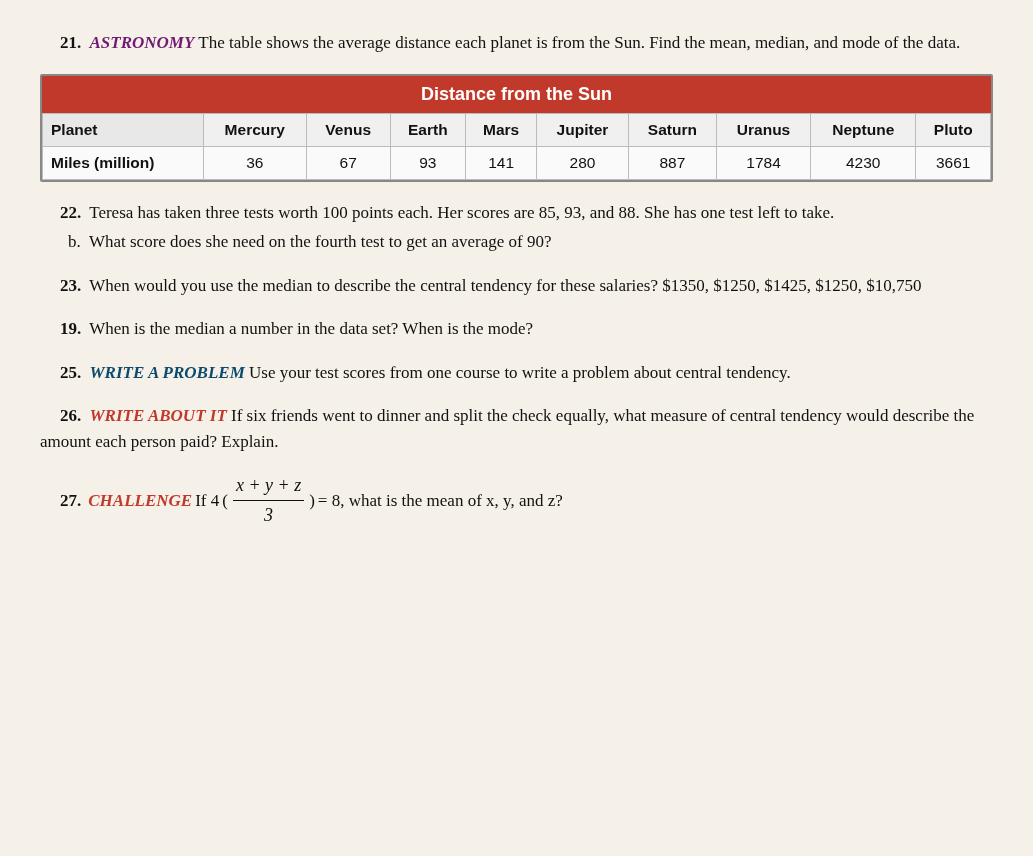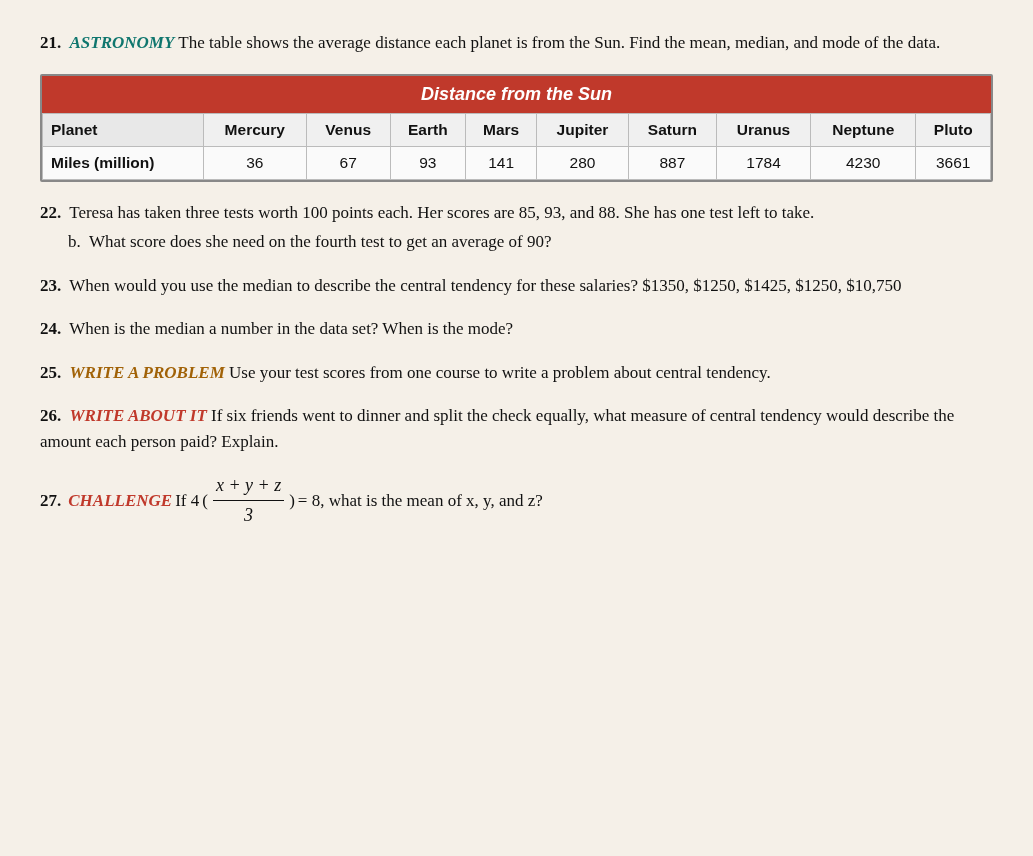--- a/index.html
+++ b/index.html
@@ -13,32 +13,33 @@
     }
 
     .question {
       margin-bottom: 18px;
       line-height: 1.5;
     }
 
     .question-number {
       font-weight: bold;
       margin-right: 4px;
+      margin-left: 20px;
     }
 
     .label-astronomy {
       font-style: italic;
       font-weight: bold;
-      color: #0f766e;
+      color: #701a75;
     }
 
     .label-write-problem {
       font-style: italic;
       font-weight: bold;
-      color: #a16207;
+      color: #0c4a6e;
       text-align: center;
     }
 
     .label-write-about {
       font-style: italic;
       font-weight: bold;
       color: #c0392b;
     }
 
     .label-challenge {
@@ -61,21 +62,20 @@
     }
 
     .table-title {
       background: #c0392b;
       color: white;
       font-weight: bold;
       font-size: 18px;
       text-align: center;
       padding: 8px 0;
       font-family: Arial, sans-serif;
-      font-style: italic;
     }
 
     table {
       width: 100%;
       border-collapse: collapse;
       background: #86efac;
     }
 
     table th, table td {
       border: 1px solid #bbb;
@@ -189,21 +189,21 @@
     <span>b.&nbsp; What score does she need on the fourth test to get an average of 90?</span>
   </div>
 </div>
 
 <div class="question">
   <span class="question-number">23.</span>
   <span>When would you use the median to describe the central tendency for these salaries? $1350, $1250, $1425, $1250, $10,750</span>
 </div>
 
 <div class="question">
-  <span class="question-number">24.</span>
+  <span class="question-number">19.</span>
   <span>When is the median a number in the data set? When is the mode?</span>
 </div>
 
 <div class="question">
   <span class="question-number">25.</span>
   <span class="label-write-problem">WRITE A PROBLEM</span>
   <span> Use your test scores from one course to write a problem about central tendency.</span>
 </div>
 
 <div class="question">

